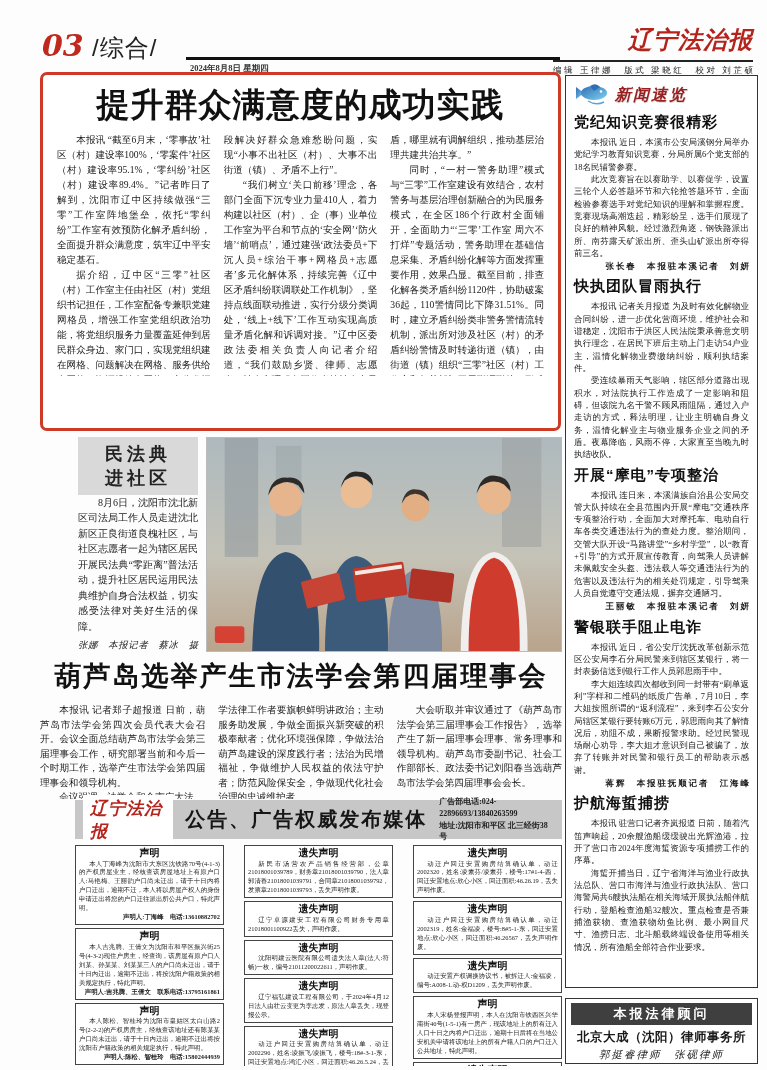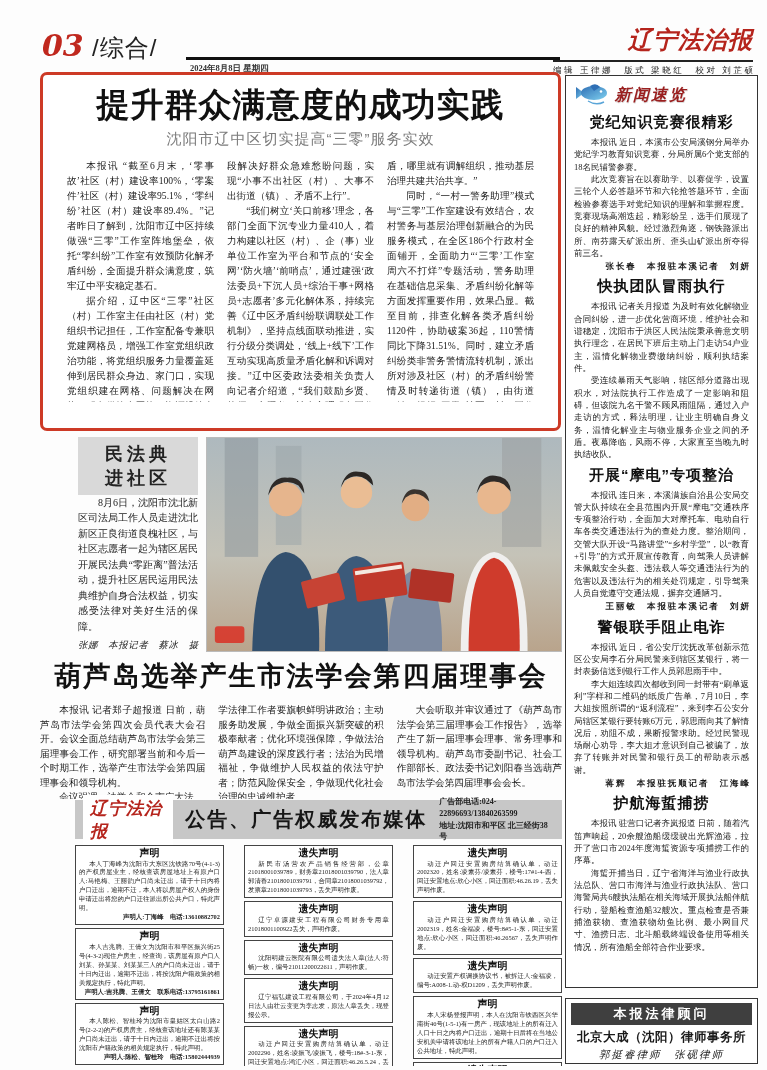--- a/index.html
+++ b/index.html
@@ -15,21 +15,21 @@
   .hdr-rule { position:absolute; left:186px; top:57px; width:374px; height:3px; background:#111; }
   .hdr-date { position:absolute; left:190px; top:63px; font-size:8.5px; font-weight:bold; color:#333; }
   .masthead { position:absolute; right:14px; top:24px; width:200px; text-align:right;
               font-family:"DejaVu Serif",serif; font-style:italic; font-weight:bold;
               font-size:24px; color:#b5241c; letter-spacing:1px; }
   .editors  { position:absolute; right:14px; top:60px; width:200px; border-top:2px solid #222;
               padding-top:3px; font-size:8.5px; color:#222; text-align:justify; text-align-last:justify; }
 
   
   .leadbox  { position:absolute; left:40px; top:72px; width:521px; height:359px;
-              border:3px solid #cd3a26; border-radius:7px; background:#fff; padding:12px 24px 6px; }
+              border:3px solid #cd3a26; border-radius:7px; background:#fff; padding:12px 14px 6px; }
   .lead-h1  { font-family:"Liberation Sans",sans-serif; font-weight:800; font-size:33px;
               text-align:center; letter-spacing:1px; color:#111; line-height:1.1; }
   .lead-h2  { margin-top:7px; font-family:"Liberation Sans",sans-serif; font-size:15px;
               color:#7b7b7b; text-align:center; letter-spacing:1px; }
   .lead-cols{ display:flex; gap:13px; margin-top:10px; height:243px; overflow:hidden; }
   .lead-cols .col { flex:1; font-size:9.6px; line-height:1.56; text-align:justify; }
   p.ind { text-indent:2em; }
 
   
   .photoblock { position:absolute; left:78px; top:437px; width:484px; height:215px; display:flex; gap:8px; }
@@ -66,21 +66,21 @@
   .ad-b     { font-size:6.4px; line-height:1.4; text-align:justify; text-indent:1.6em; color:#222; }
   .ad-s     { font-size:6.4px; font-weight:bold; text-align:right; color:#222; }
 
   
   .sidebar  { position:absolute; left:565px; top:75px; width:193px; height:913px;
               border:1px solid #333; background:#fff; padding:5px 8px; overflow:hidden; }
   .sb-logo  { display:flex; align-items:center; gap:5px; margin:2px 0 6px; }
   .sb-logo-label { font-family:"Liberation Sans",sans-serif; font-style:italic; font-weight:800;
               font-size:16px; color:#9a1f1f; letter-spacing:2px; text-shadow:0.5px 0.5px 0 #ddd; }
   .sb-art h3{ font-family:"Liberation Sans",sans-serif; font-weight:800; font-size:15px;
-              text-align:center; letter-spacing:1px; margin:5px 0 4px; color:#111; }
+              letter-spacing:1px; margin:5px 0 4px; color:#111; }
   .sb-art p { font-size:8.5px; line-height:1.45; text-align:justify; }
   .sb-art .byl { text-align:justify; text-align-last:justify; padding-left:18%; font-weight:bold; margin-top:1px; }
 
   
   .legal    { position:absolute; left:565px; top:998px; width:193px; height:66px;
               border:1px solid #333; background:#fff; padding:4px 5px; }
   .legal-bar{ background:#3f3f3f; color:#fff; text-align:center; font-family:"Liberation Sans",sans-serif;
               font-weight:bold; font-size:13px; letter-spacing:3px; padding:2px 0; }
   .legal-firm { text-align:center; font-family:"Liberation Sans",sans-serif; font-weight:800;
               font-size:12.5px; margin-top:4px; letter-spacing:0.5px; }
@@ -93,21 +93,20 @@
 
   <div class="pageno">03</div>
   <div class="sec">/综合/</div>
   <div class="hdr-rule"></div>
   <div class="hdr-date">2024年8月8日 星期四</div>
   <div class="masthead">辽宁法治报</div>
   <div class="editors">编辑 王律娜　版式 梁晓红　校对 刘芷硕</div>
 
   <div class="leadbox">
     <div class="lead-h1">提升群众满意度的成功实践</div>
-    <div class="lead-h2">沈阳市辽中区切实提高“三零”服务实效</div>
     <div class="lead-cols">
       <div class="col">
         <p class="ind">本报讯 “截至6月末，‘零事故’社区（村）建设率100%，‘零案件’社区（村）建设率95.1%，‘零纠纷’社区（村）建设率89.4%。”记者昨日了解到，沈阳市辽中区持续做强“三零”工作室阵地堡垒，依托“零纠纷”工作室有效预防化解矛盾纠纷，全面提升群众满意度，筑牢辽中平安稳定基石。</p>
         <p class="ind">据介绍，辽中区“三零”社区（村）工作室主任由社区（村）党组织书记担任，工作室配备专兼职党建网格员，增强工作室党组织政治功能，将党组织服务力量覆盖延伸到居民群众身边、家门口，实现党组织建在网格、问题解决在网格、服务供给在网格、资源投放在网格。充分发挥党员先锋模范作用，把“解民忧、纾民困、暖民心”工作扛在肩上，确保在基层一线及时发现各类风险隐患并就地化解，从初始阶</p>
       </div>
       <div class="col">
         <p>段解决好群众急难愁盼问题，实现“小事不出社区（村）、大事不出街道（镇）、矛盾不上行”。</p>
         <p class="ind">“我们树立‘关口前移’理念，各部门全面下沉专业力量410人，着力构建以社区（村）、企（事）业单位工作室为平台和节点的‘安全网’‘防火墙’‘前哨点’，通过建强‘政法委员+下沉人员+综治干事+网格员+志愿者’多元化解体系，持续完善《辽中区矛盾纠纷联调联处工作机制》，坚持点线面联动推进，实行分级分类调处，‘线上+线下’工作互动实现高质量矛盾化解和诉调对接。”辽中区委政法委相关负责人向记者介绍道，“我们鼓励乡贤、律师、志愿者、社会心理服务工作者等社会力量参与矛盾调解，精心打造‘于秀丽工作室’等一批品牌调解队伍，切实提高‘三零’服务实效，确保哪里有矛</p>
       </div>
       <div class="col">

